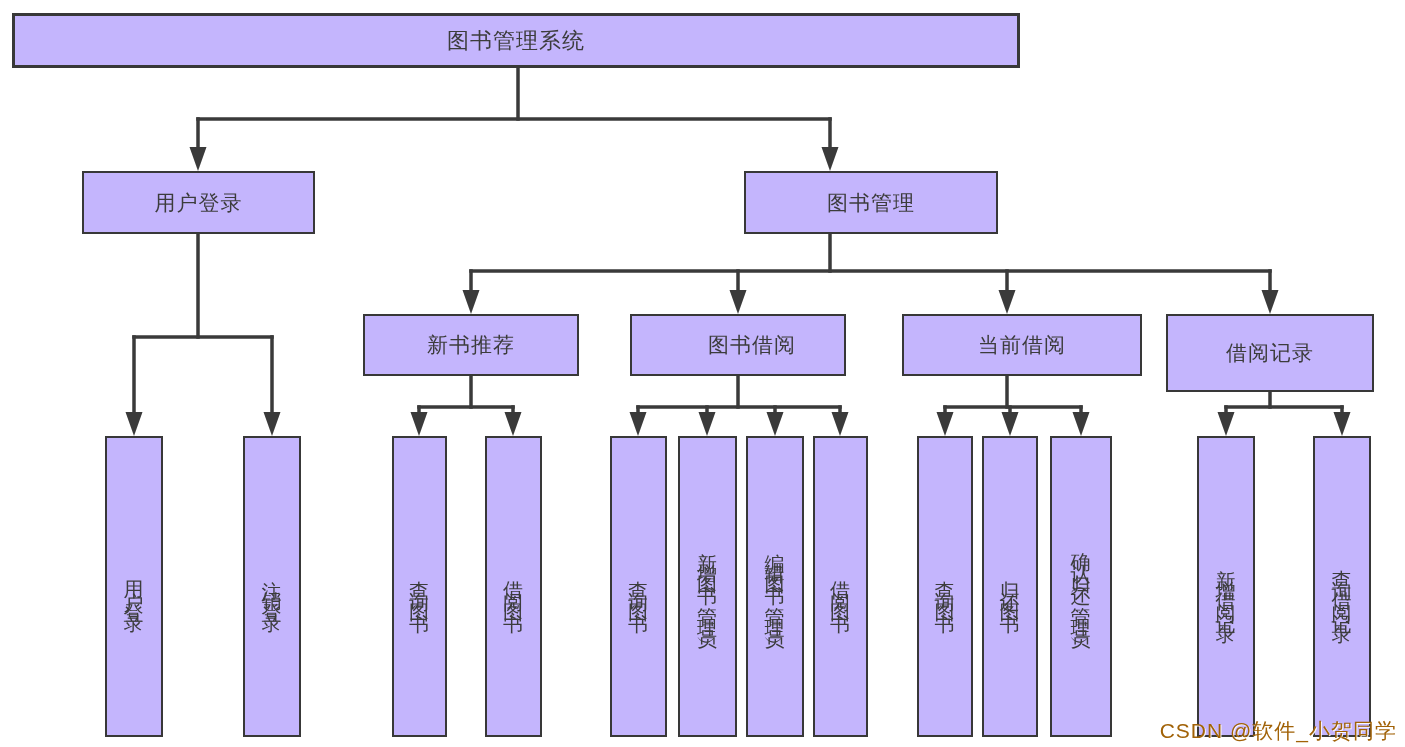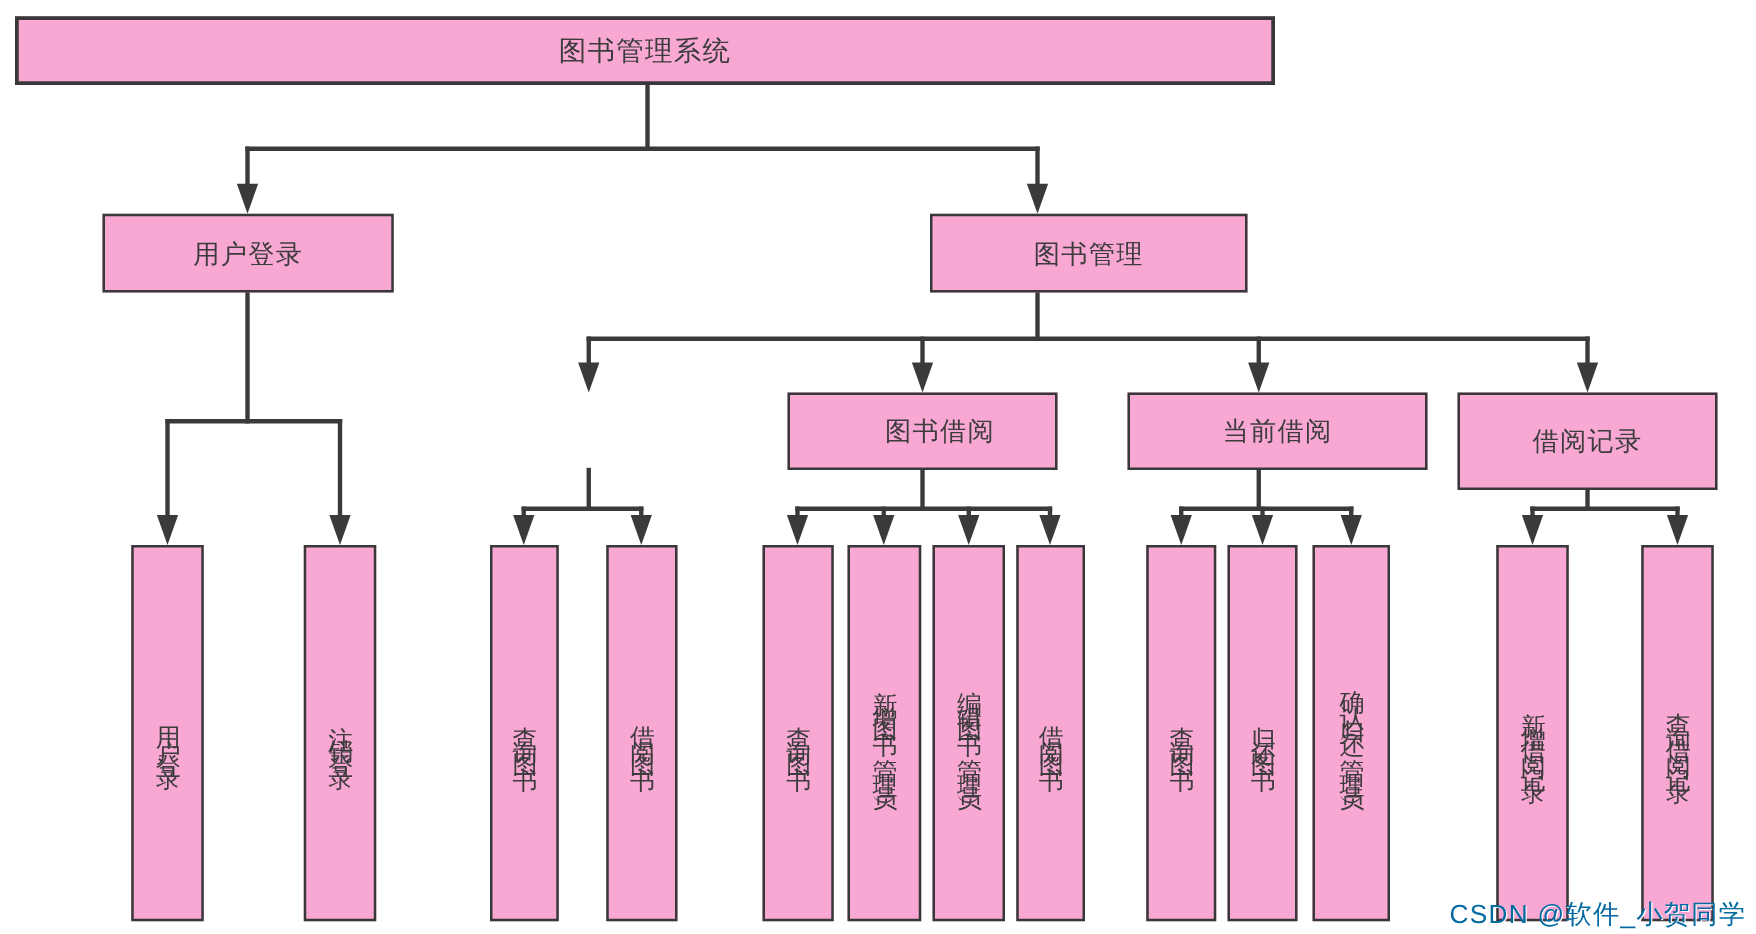--- a/index.html
+++ b/index.html
@@ -13,21 +13,21 @@
     overflow: hidden;
   }
   svg.connectors {
     position: absolute;
     left: 0; top: 0;
     width: 1405px; height: 747px;
     z-index: 0;
   }
   .node {
     position: absolute;
-    background: #f9a8d4;
+    background: #c4b5fd;
     border: 2.5px solid #383838;
     box-sizing: border-box;
     display: flex;
     align-items: center;
     justify-content: center;
     z-index: 1;
   }
   .node.root { border-width: 3px; }
   .node.h .lbl {
     font-size: 21px;
@@ -61,21 +61,21 @@
   .n-d1 { left: 917px;  top: 436px; width: 56px; height: 301px; }
   .n-d2 { left: 982px;  top: 436px; width: 56px; height: 301px; }
   .n-d3 { left: 1050px; top: 436px; width: 62px; height: 301px; }
   .n-e1 { left: 1197px; top: 436px; width: 58px; height: 301px; }
   .n-e2 { left: 1313px; top: 436px; width: 58px; height: 301px; }
   .watermark {
     position: absolute;
     right: 8px;
     bottom: 2px;
     font-size: 21px;
-    color: #0369a1;
+    color: #a16207;
     letter-spacing: 1px;
     text-shadow: 1px 1px 0 rgba(255,255,255,0.9);
     z-index: 2;
     white-space: nowrap;
     text-align: right;
   }
 </style>
 </head>
 <body>
 
@@ -149,20 +149,23 @@
     <span class="lbl">图书管理系统</span>
   </div>
 
   <div class="node h n-l2a">
     <span class="lbl">用户登录</span>
   </div>
   <div class="node h n-l2b">
     <span class="lbl">图书管理</span>
   </div>
 
+  <div class="node h n-l3a">
+    <span class="lbl">新书推荐</span>
+  </div>
   <div class="node h n-l3b">
     <span class="lbl">图书借阅</span>
   </div>
   <div class="node h n-l3c">
     <span class="lbl">当前借阅</span>
   </div>
   <div class="node h n-l3d">
     <span class="lbl">借阅记录</span>
   </div>
 

